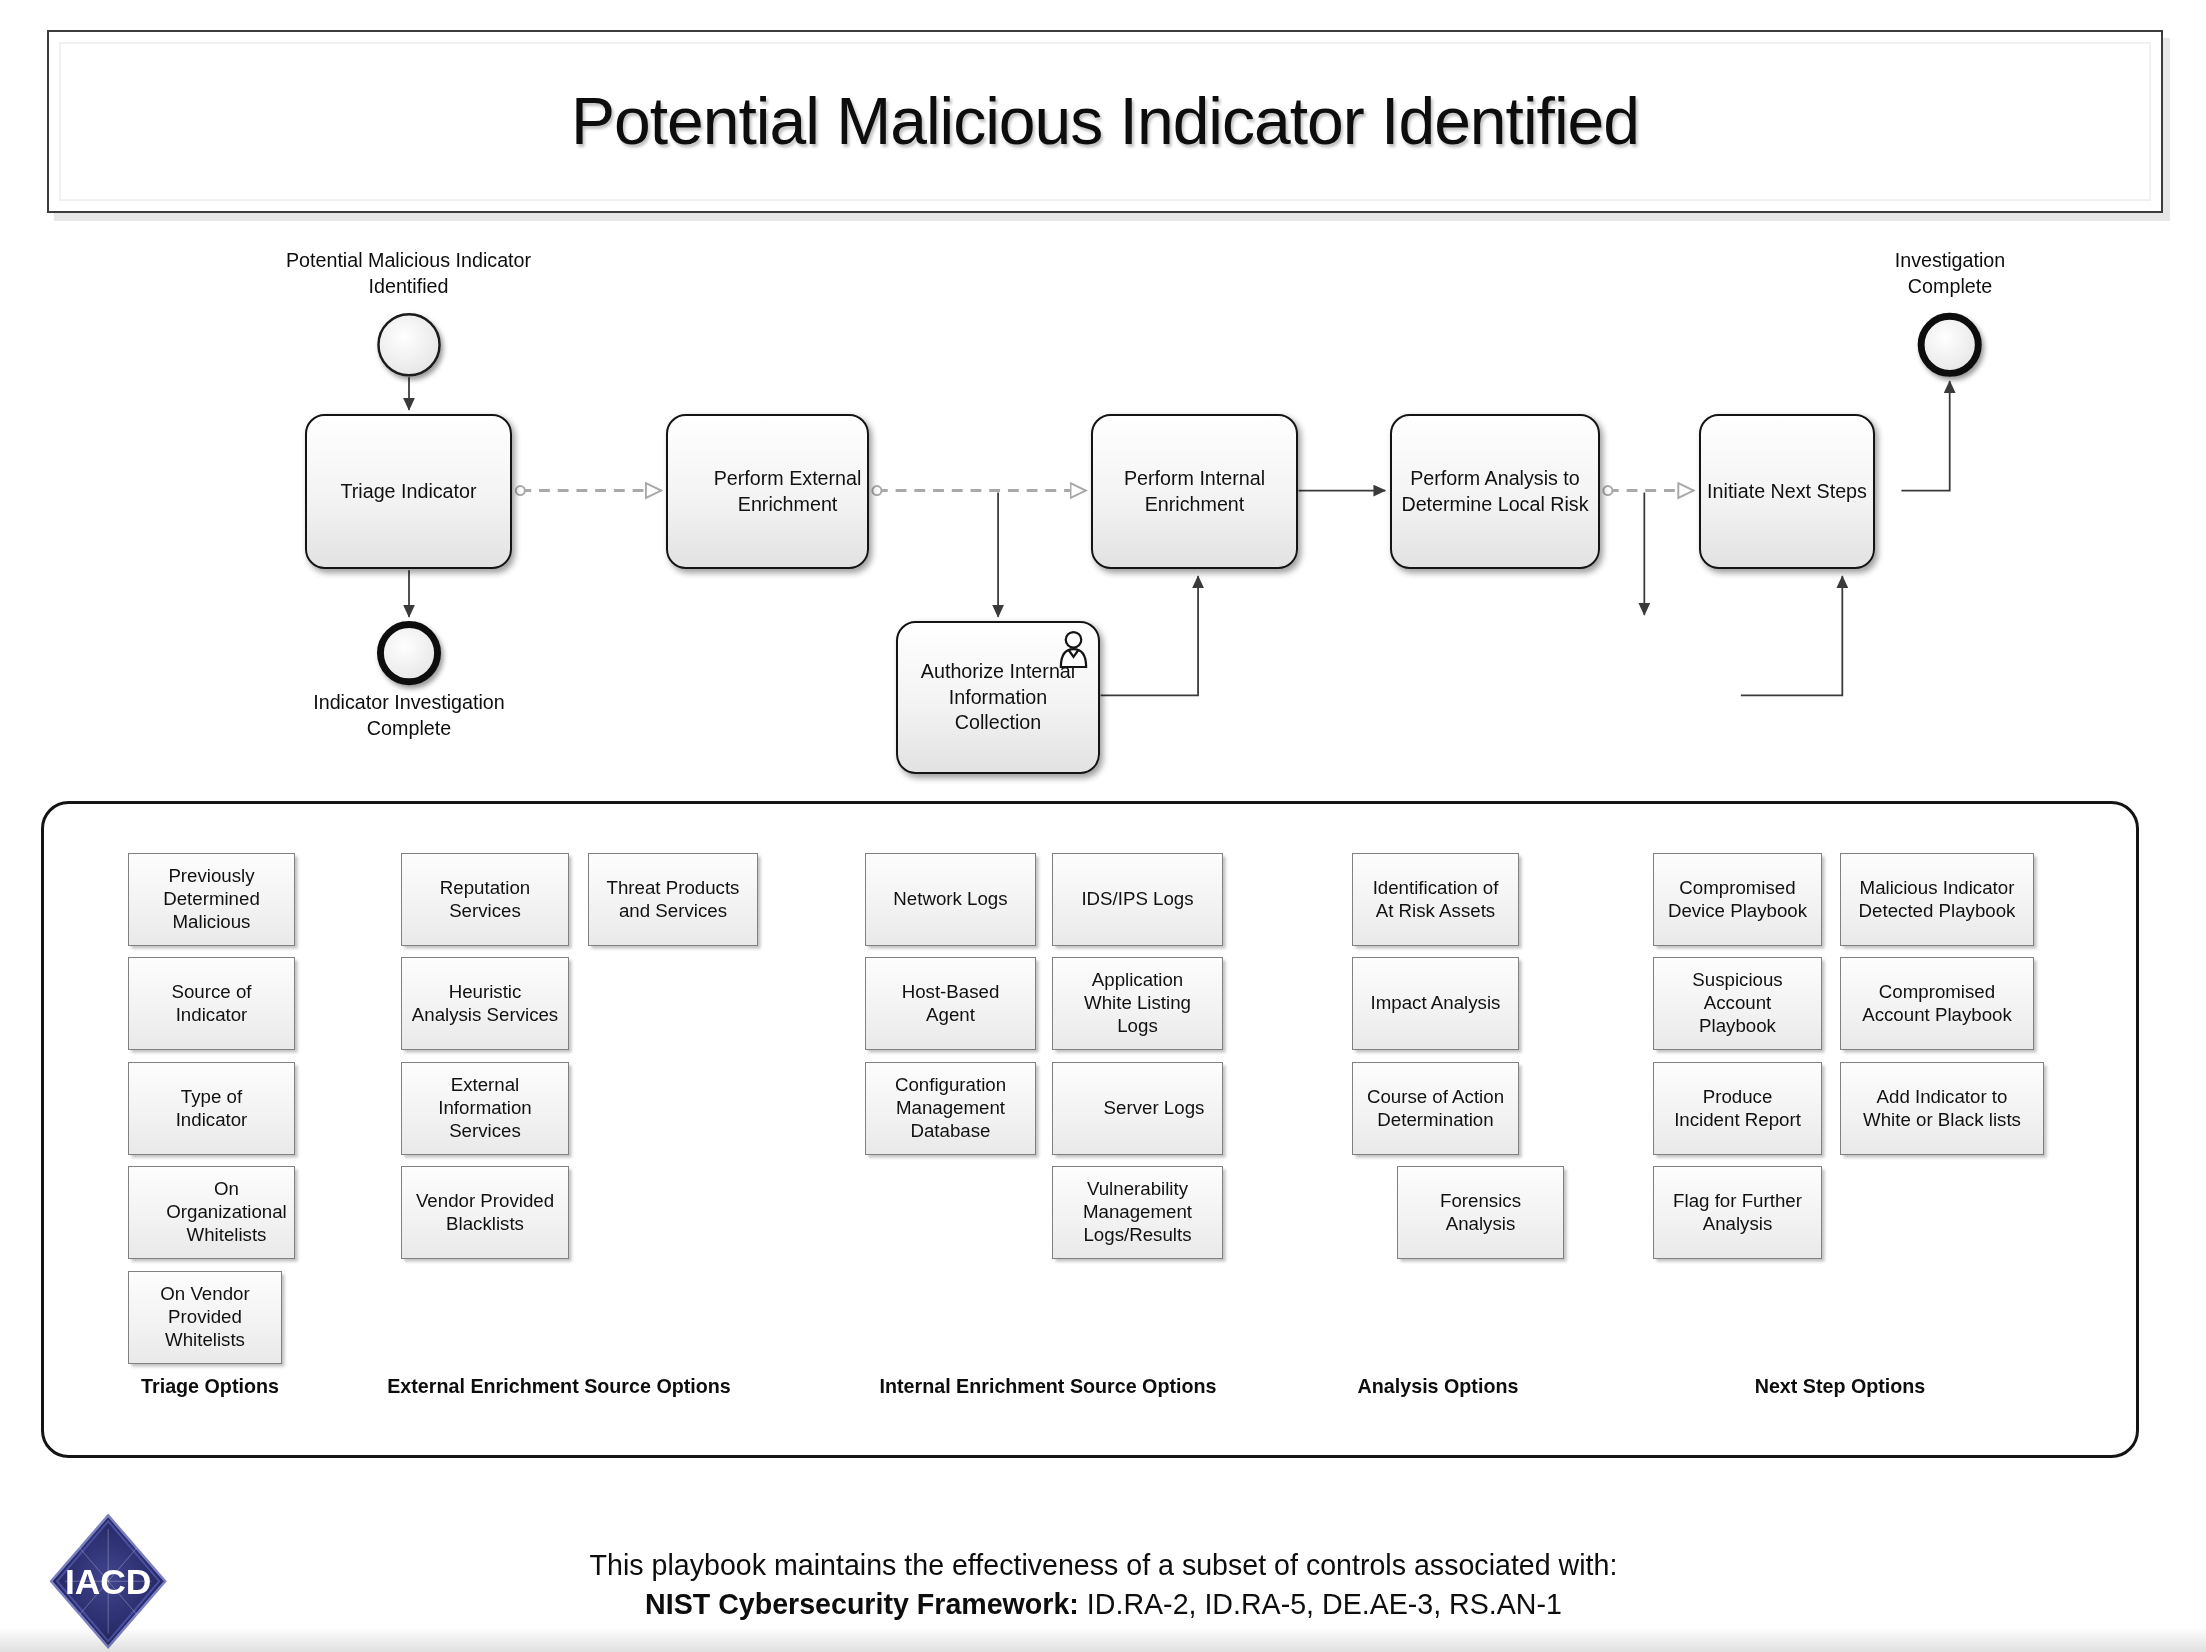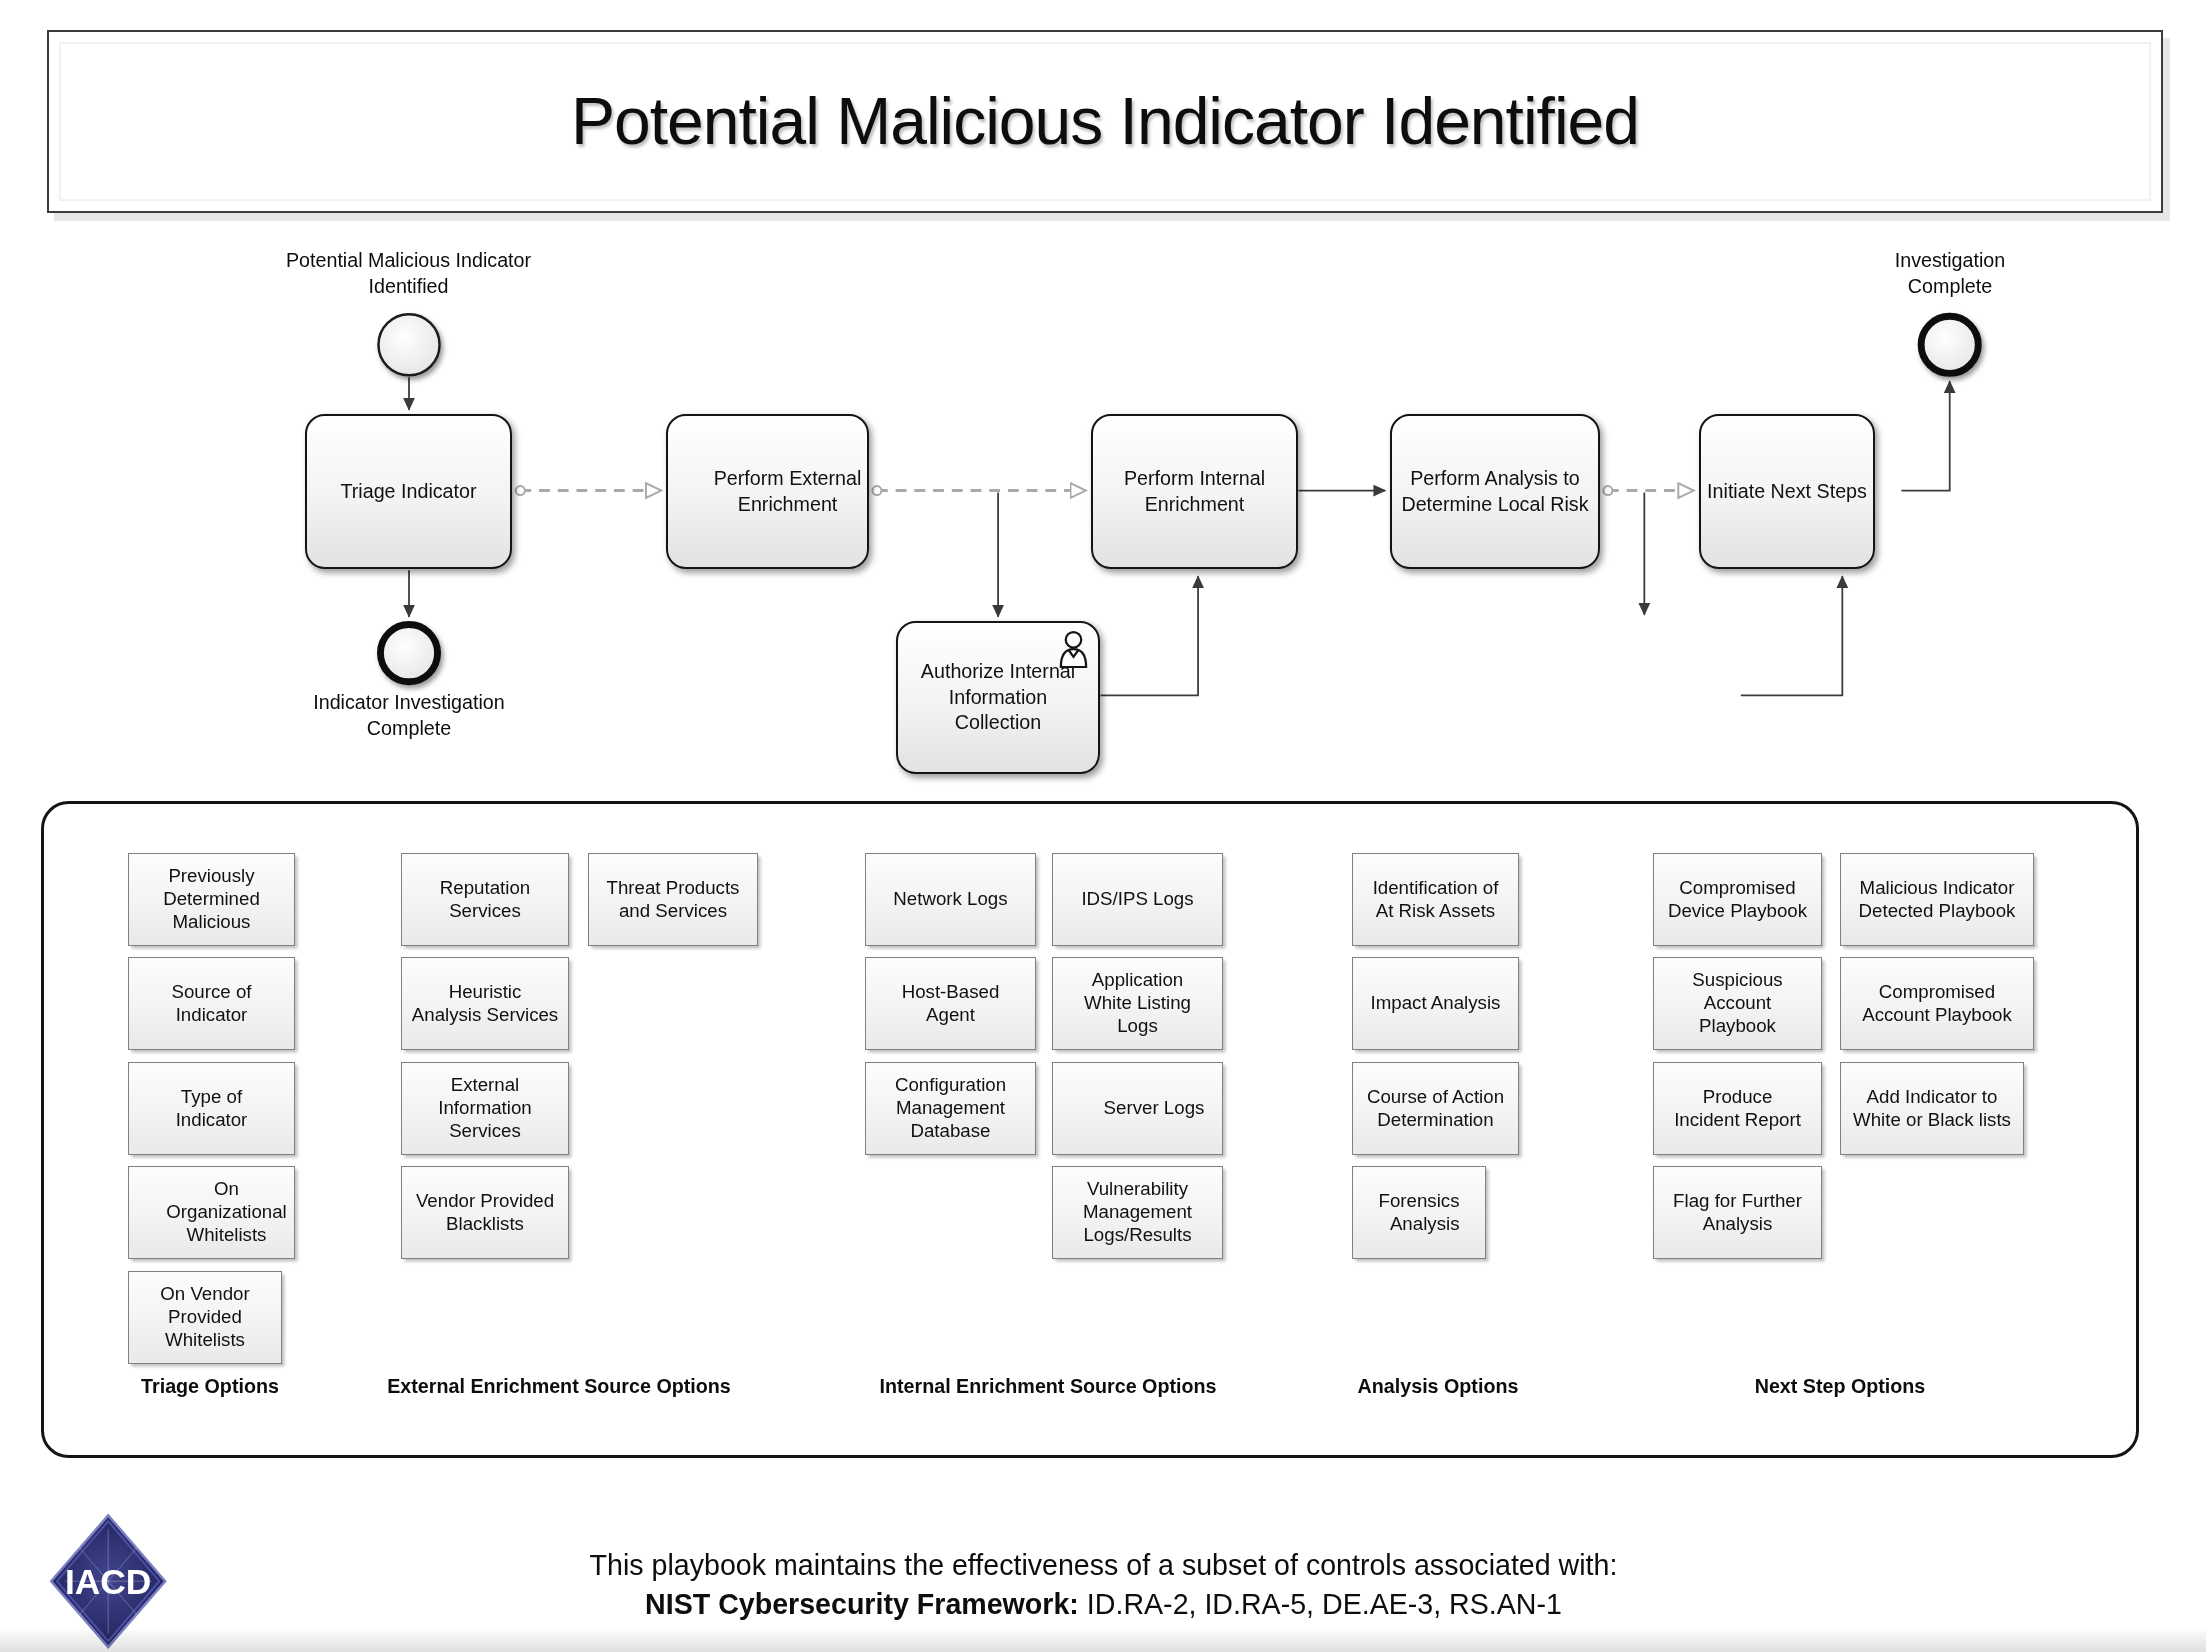--- a/index.html
+++ b/index.html
@@ -172,38 +172,38 @@
 Logs/Results</div>
     <div class="grouplabel" style="left:841px;">Internal Enrichment Source Options</div>
   </div>
 
   <div>
     <div class="opt" style="left:1352px;top:853px;width:167px;">Identification of
 At Risk Assets</div>
     <div class="opt" style="left:1352px;top:957px;width:167px;">Impact Analysis</div>
     <div class="opt" style="left:1352px;top:1062px;width:167px;">Course of Action
 Determination</div>
-    <div class="opt" style="left:1352px;top:1166px;width:134px;text-align:right;">Forensics
+    <div class="opt" style="left:1397px;top:1166px;width:167px;">Forensics
 Analysis</div>
     <div class="grouplabel" style="left:1231px;">Analysis Options</div>
   </div>
 
   <div>
     <div class="opt" style="left:1653px;top:853px;width:169px;">Compromised
 Device Playbook</div>
     <div class="opt" style="left:1840px;top:853px;width:194px;">Malicious Indicator
 Detected Playbook</div>
     <div class="opt" style="left:1653px;top:957px;width:169px;">Suspicious
 Account
 Playbook</div>
     <div class="opt" style="left:1840px;top:957px;width:194px;">Compromised
 Account Playbook</div>
     <div class="opt" style="left:1653px;top:1062px;width:169px;">Produce
 Incident Report</div>
-    <div class="opt" style="left:1840px;top:1062px;width:184px;">Add Indicator to
+    <div class="opt" style="left:1840px;top:1062px;width:204px;">Add Indicator to
 White or Black lists</div>
     <div class="opt" style="left:1653px;top:1166px;width:169px;">Flag for Further
 Analysis</div>
     <div class="grouplabel" style="left:1633px;">Next Step Options</div>
   </div>
 
   <svg class="layer" width="236" height="175" style="left:0;top:1478px;" viewBox="0 0 240 178">
     <defs>
       <radialGradient id="gLogo" cx="50%" cy="48%" r="60%">
         <stop offset="0%" stop-color="#41458e"></stop>

